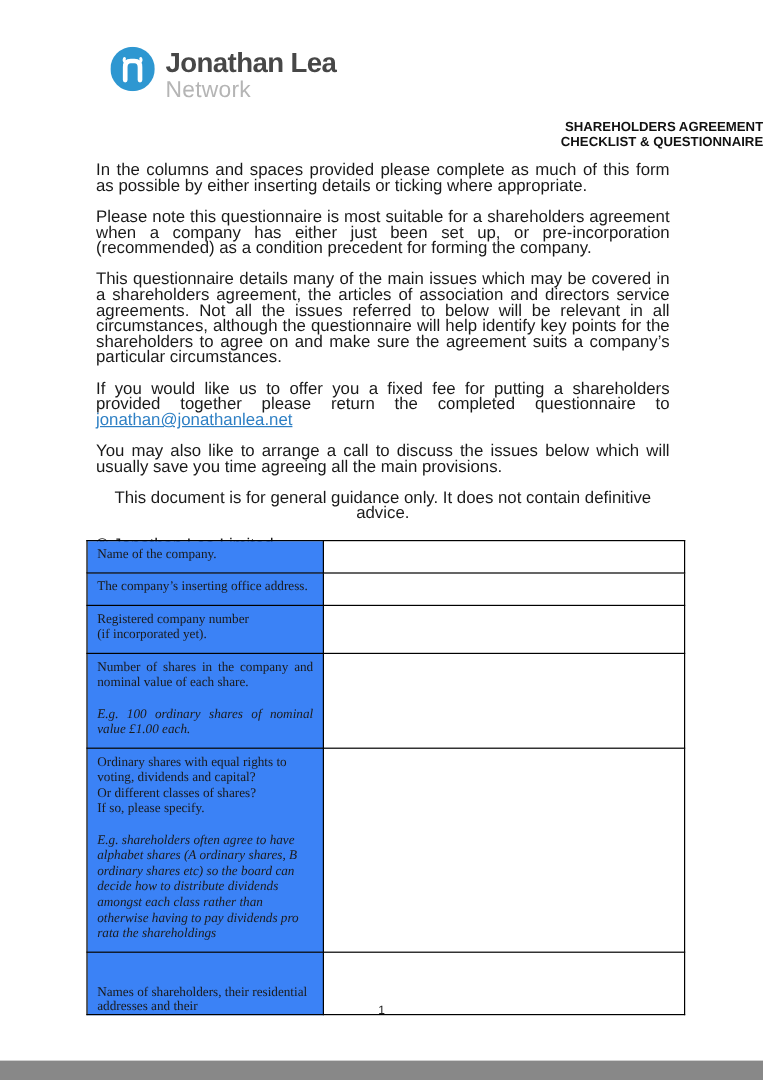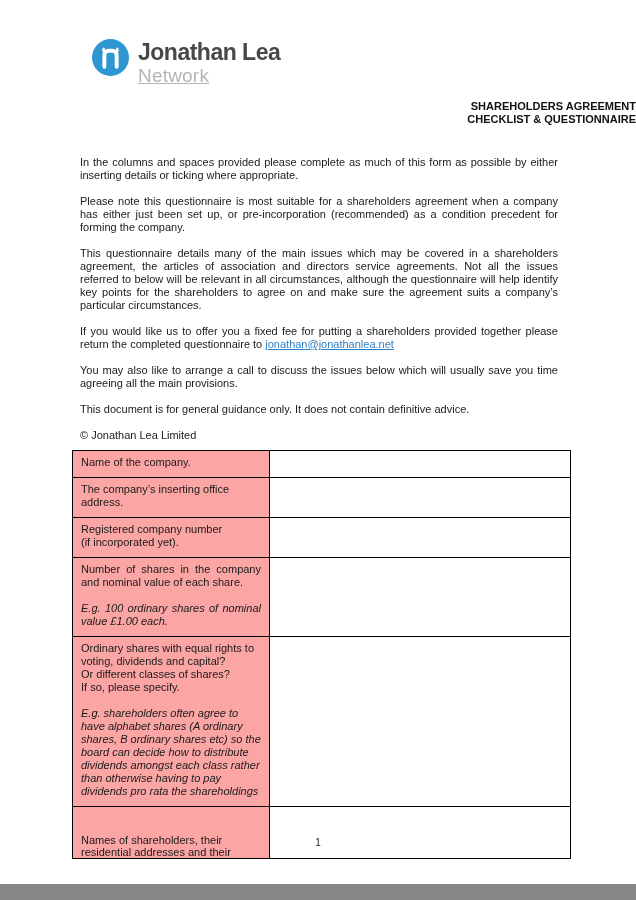--- a/index.html
+++ b/index.html
@@ -17,48 +17,48 @@
   
   .logo { position: absolute; left: 92px; top: 39px; display: flex; align-items: flex-start; }
   .logo-icon { width: 37px; height: 37px; flex: 0 0 auto; }
   .logo-text { margin-left: 9px; padding-top: 2px; line-height: 1; }
   .brand-name {
     font-size: 23px; font-weight: bold; letter-spacing: -0.5px;
     color: #474747;
   }
   .brand-sub {
     font-size: 19px; letter-spacing: 0.2px;
-    color: #b5b5b5; margin-top: 2px; text-decoration: underline;
+    color: #b5b5b5; margin-top: 2px;
   }
 
   
   .doc-title {
     position: absolute; top: 100px; left: 0; right: 0;
     text-align: right; font-size: 11px; font-weight: bold;
     line-height: 13px; color: #111;
   }
 
   
   .intro {
-    position: absolute; top: 156px; left: 80px; width: 478px;
-    font-size: 11px; line-height: 13px;
+    position: absolute; top: 135px; left: 80px; width: 478px;
+    font-size: 14px; line-height: 13px;
   }
   .intro p { margin: 0 0 13px 0; text-align: justify; }
-  .intro p.no-justify { text-align: left; }
+  .intro p.no-justify { text-align: center; }
   a.email-link { color: #2d7fc4; text-decoration: underline; cursor: pointer; }
   .copyright { margin-top: 13px; text-align: left; }
 
   
   .q-table {
     position: absolute; top: 450px; left: 72px;
     width: 499px; border-collapse: collapse; table-layout: fixed;
     font-size: 11px; line-height: 13px; color: #1a1a1a;
   }
   .q-table td { border: 1px solid #000; vertical-align: top; padding: 5px 8px 8px 8px; }
-  .q-table td.label-cell { width: 180px; background: #fca5a5; }
+  .q-table td.label-cell { width: 180px; background: #3b82f6; font-family: Liberation Serif, serif; }
   .q-table td.value-cell { background: #ffffff; cursor: text; }
   .label-text { white-space: pre-line; }
   .label-text.justify { text-align: justify; }
   .label-note { font-style: italic; margin-top: 13px; white-space: pre-line; }
   .label-note.justify { text-align: justify; }
   .q-table tr.row-clipped td { padding-top: 3px; padding-bottom: 0; }
   .row-clipped .clip-box { height: 24px; overflow: hidden; line-height: 12px; margin-top: 24px; }
 
   
   .page-number {

